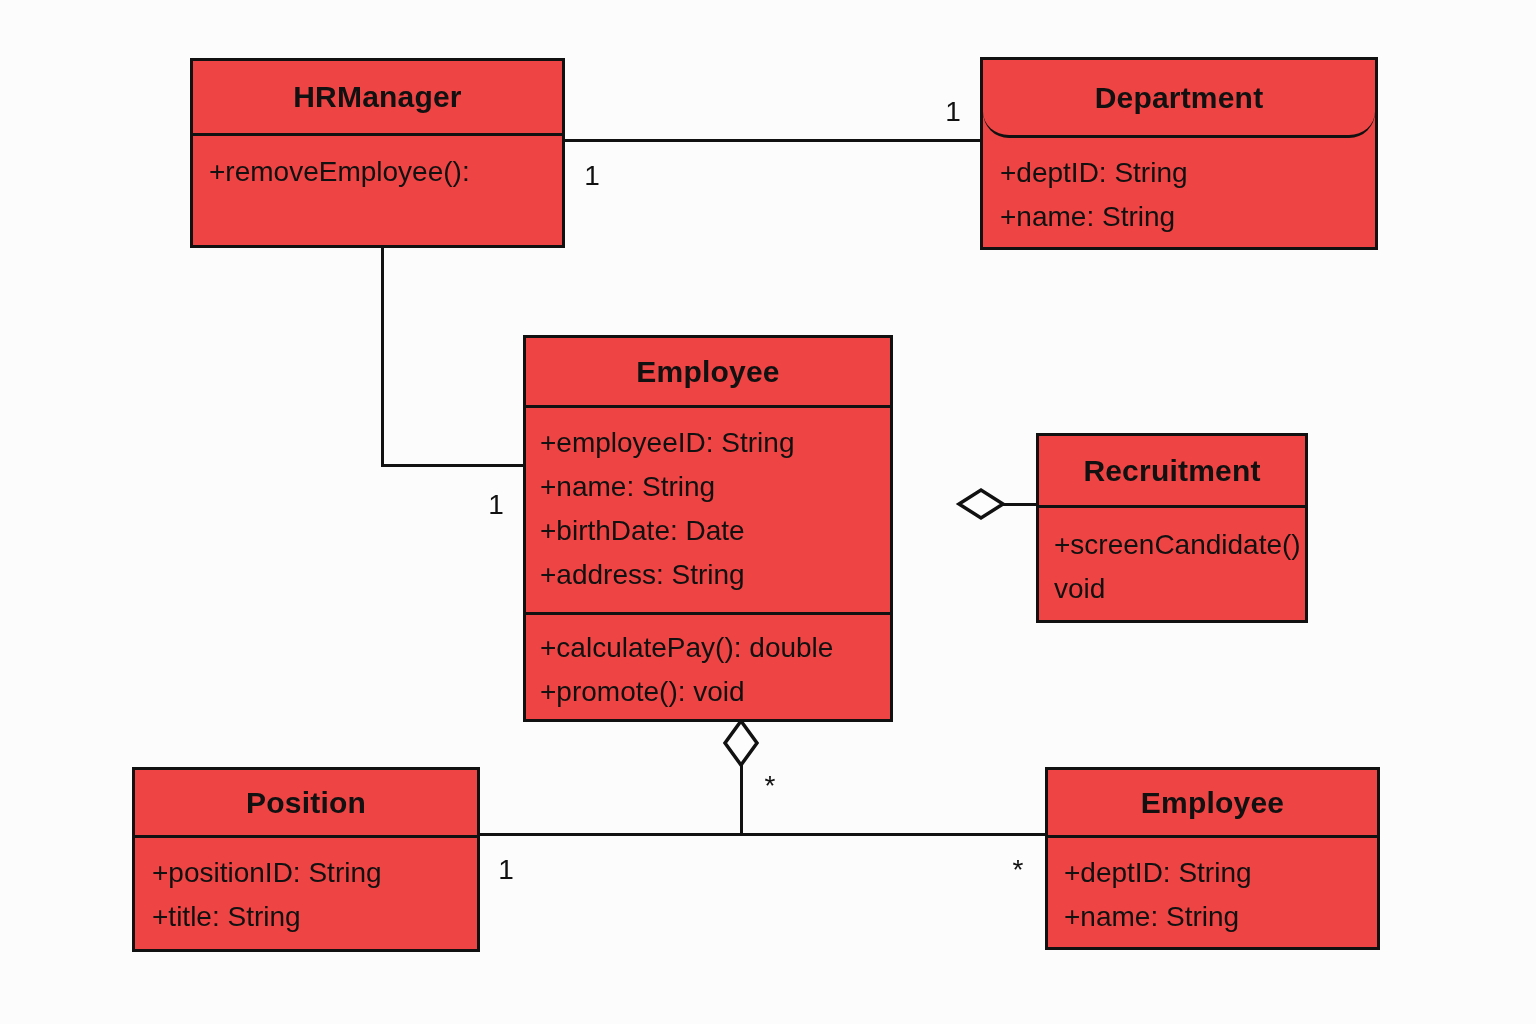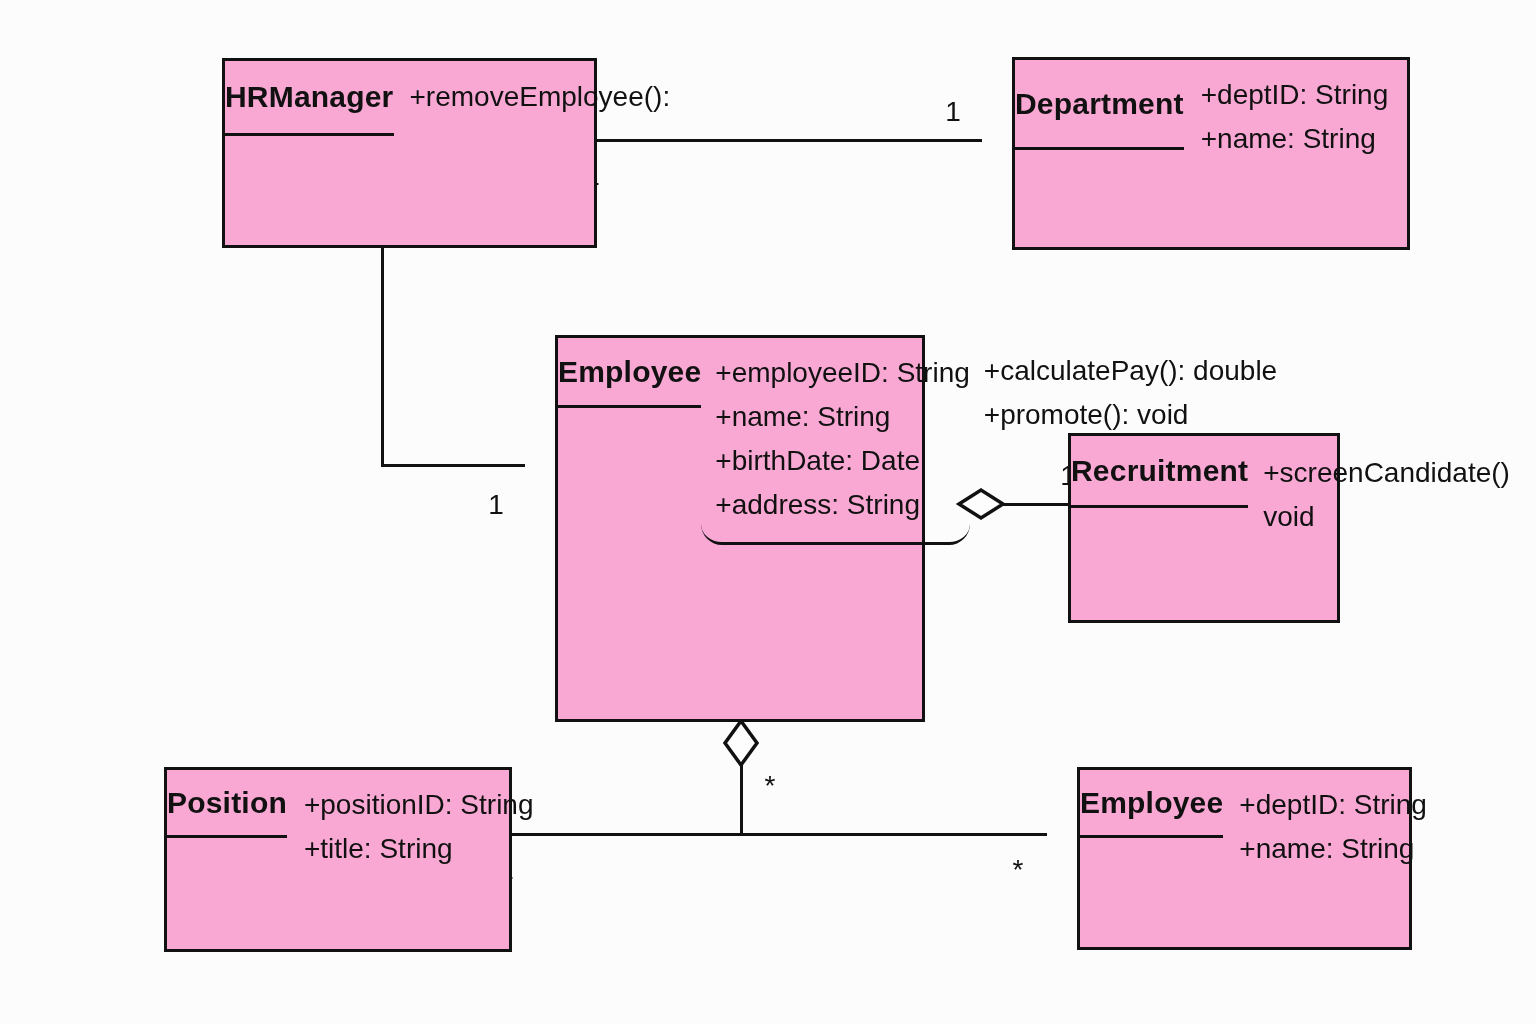--- a/index.html
+++ b/index.html
@@ -15,26 +15,25 @@
     position: relative;
     overflow: hidden;
   }
   .canvas {
     position: absolute;
     left: 0; top: 0;
     width: 1536px; height: 1024px;
   }
   .class-box {
     position: absolute;
-    background: #f9a8d4;
+    background: #ef4444;
     border: 3px solid #111111;
     box-sizing: border-box;
     display: flex;
-    flex-direction: row;
-    margin-left: 32px;
+    flex-direction: column;
   }
   .class-title {
     border-bottom: 3px solid #111111;
     display: flex;
     align-items: center;
     justify-content: center;
     font-size: 30px;
     font-weight: bold;
     letter-spacing: 0.2px;
     flex: 0 0 auto;
@@ -108,30 +107,30 @@
   <div class="mult" style="left:1018px; top:870px;">*</div>
 
   <div class="class-box" style="left:190px; top:58px; width:375px; height:190px;">
     <div class="class-title" style="height:75px;">HRManager</div>
     <div class="compartment" style="padding:14px 0 0 16px;">
       <div class="member">+removeEmployee():</div>
     </div>
   </div>
 
   <div class="class-box" style="left:980px; top:57px; width:398px; height:193px;">
-    <div class="class-title" style="height:90px;">Department</div>
+    <div class="class-title" style="height:78px;border-radius:26px;">Department</div>
     <div class="compartment" style="padding:13px 0 0 17px;">
       <div class="member">+deptID: String</div>
       <div class="member">+name: String</div>
     </div>
   </div>
 
   <div class="class-box" style="left:523px; top:335px; width:370px; height:387px;">
     <div class="class-title" style="height:70px;">Employee</div>
-    <div class="compartment bordered" style="height:207px; padding:13px 0 8px 14px;border-radius:21px;">
+    <div class="compartment bordered" style="height:207px; padding:13px 0 8px 14px;">
       <div class="member">+employeeID: String</div>
       <div class="member">+name: String</div>
       <div class="member">+birthDate: Date</div>
       <div class="member">+address: String</div>
     </div>
     <div class="compartment" style="padding:11px 0 0 14px;">
       <div class="member">+calculatePay(): double</div>
       <div class="member">+promote(): void</div>
     </div>
   </div>

